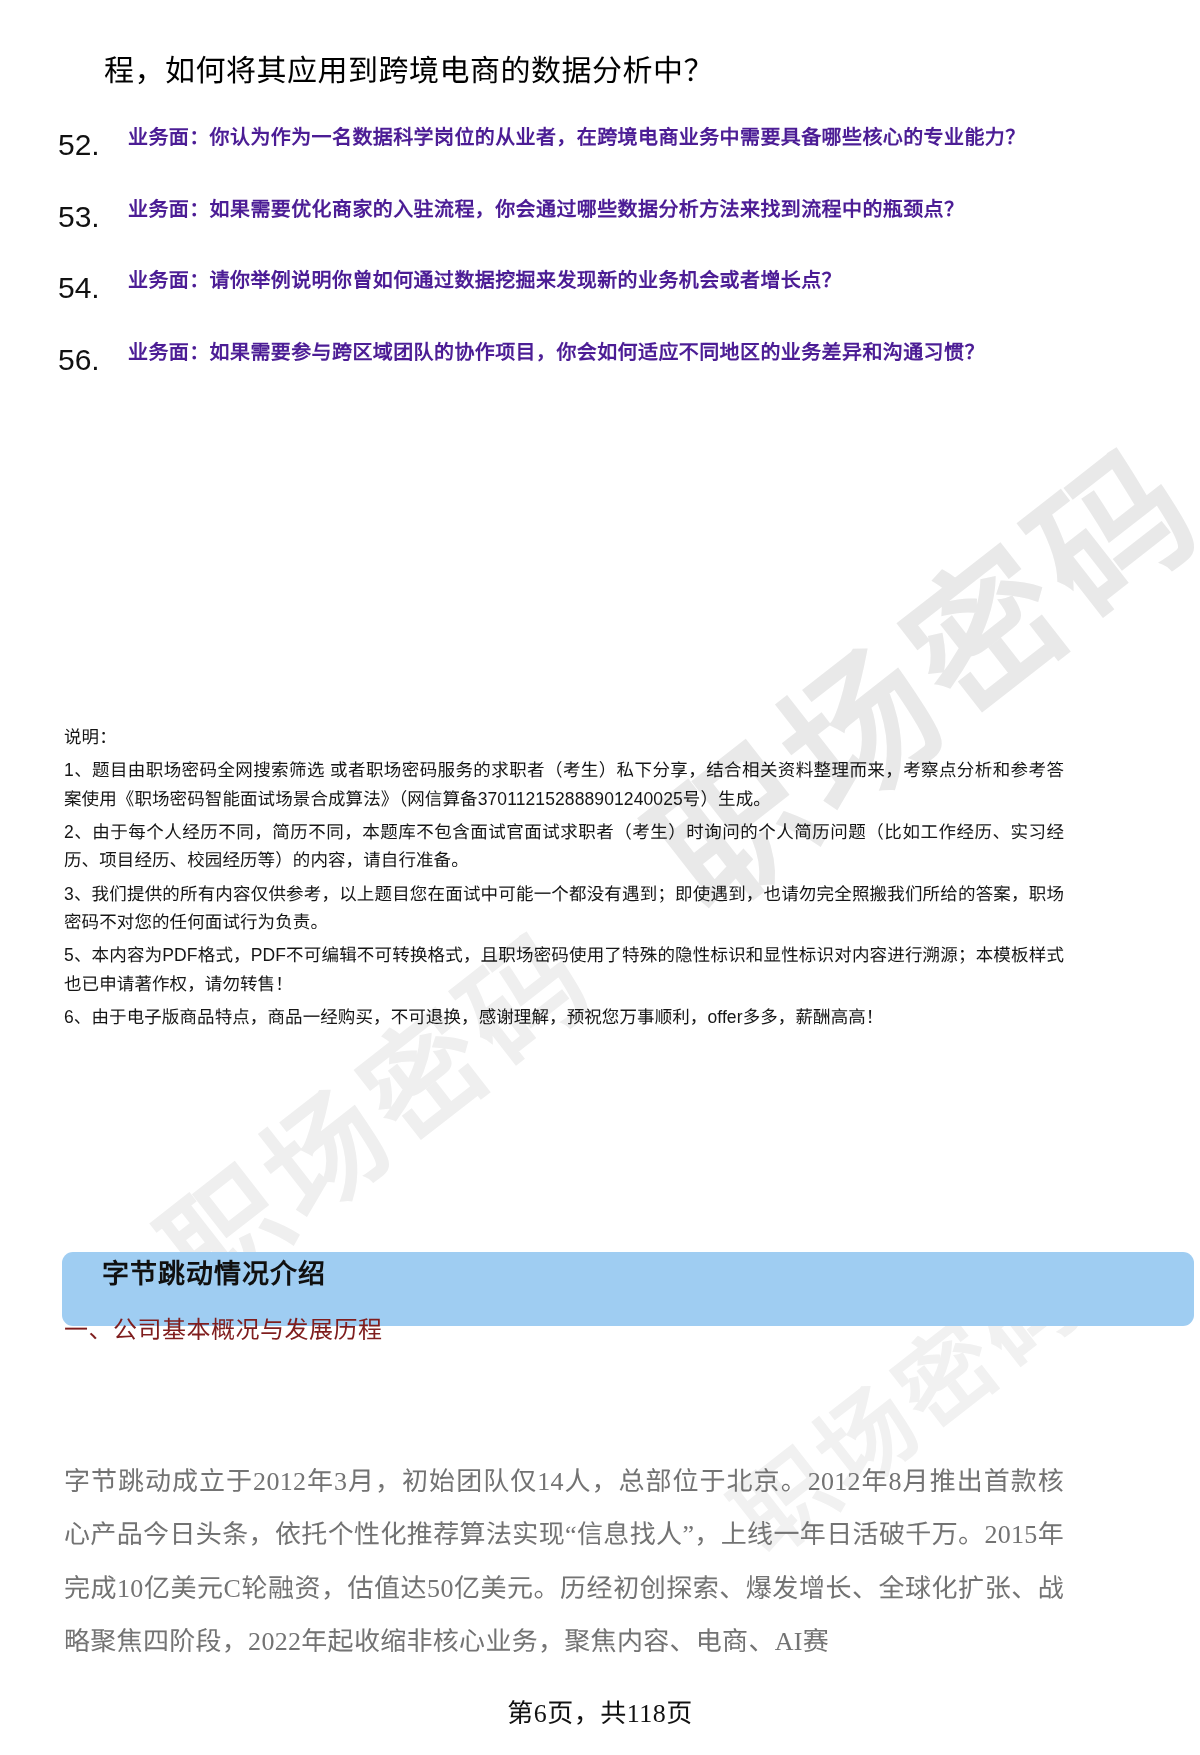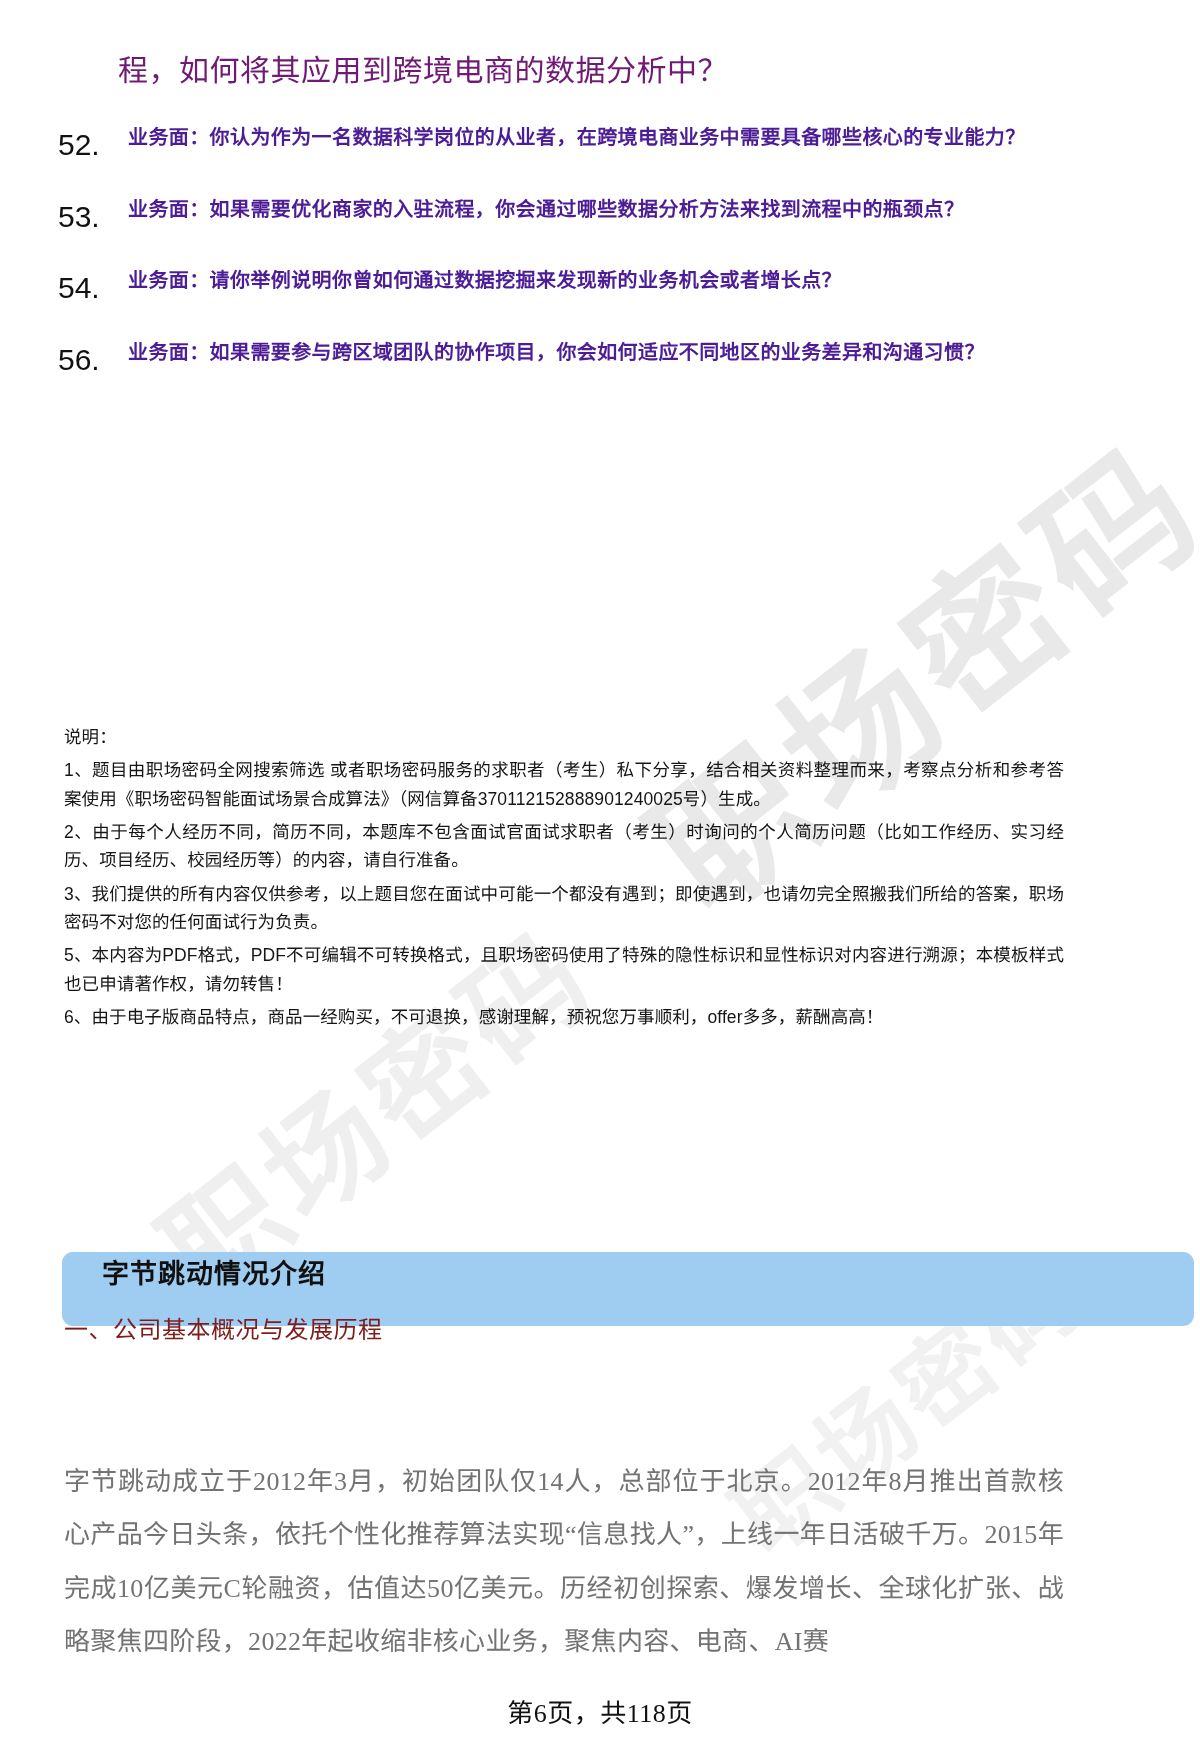--- a/index.html
+++ b/index.html
@@ -62,26 +62,26 @@
   
   #page {
     position: relative;
     z-index: 1;
     padding: 0;
   }
 
   
   .q-cont {
     position: absolute;
-    left: 118px;
+    left: 104px;
     top: 48px;
     width: 940px;
     font-size: 30px;
     line-height: 1.52;
-    color: #701a75;
+    color: #000000;
     letter-spacing: 0.5px;
   }
 
   
   .q-list {
     position: absolute;
     left: 48px;
     top: 122px;
     width: 1015px;
   }

